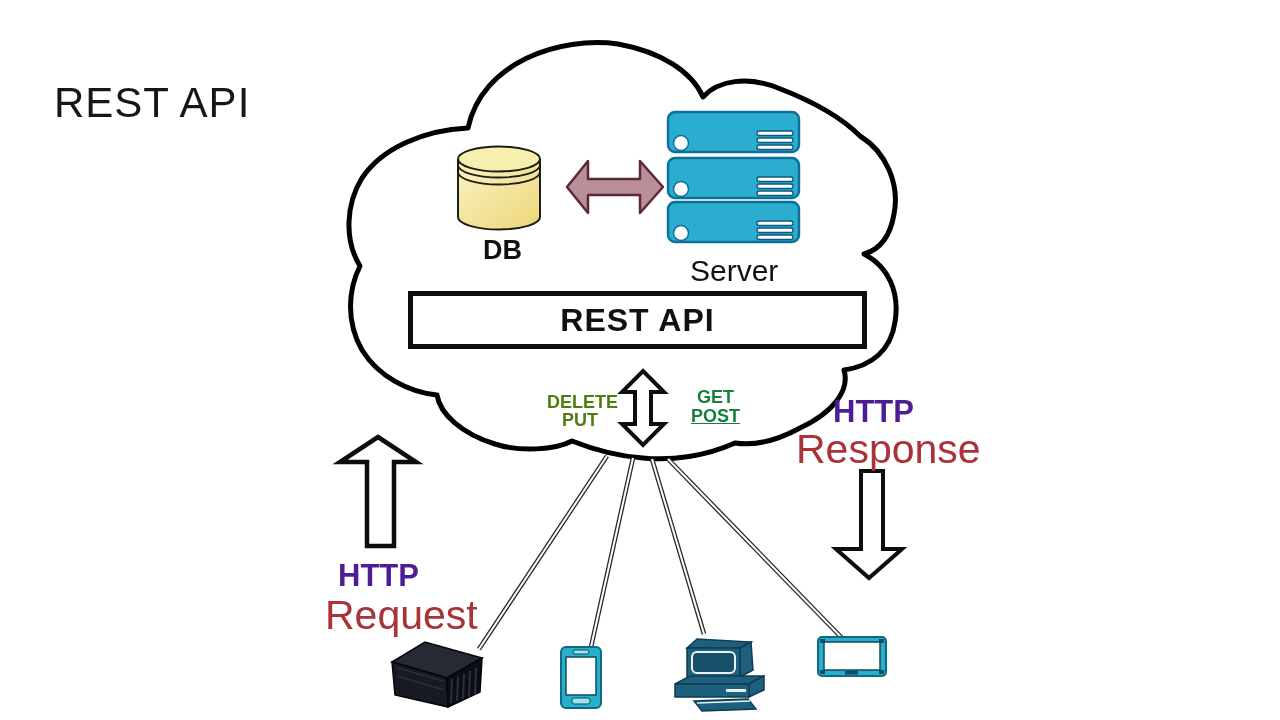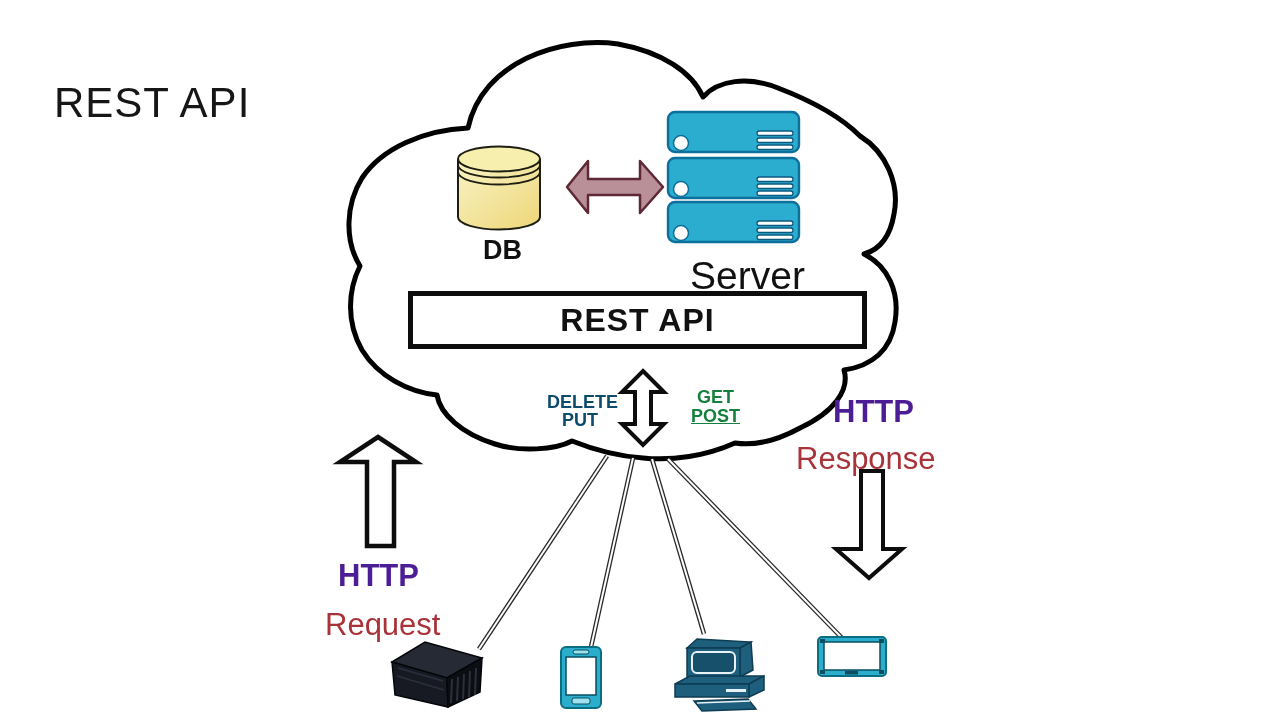--- a/index.html
+++ b/index.html
@@ -4,32 +4,32 @@
 <style>
   html,body{margin:0;padding:0;background:#ffffff;}
   #stage{
     position:relative;width:1124px;height:720px;background:#ffffff;
     font-family:"Liberation Sans","DejaVu Sans",sans-serif;overflow:hidden;
   }
   #diagram-svg{position:absolute;left:0;top:0;}
   .t{position:absolute;white-space:nowrap;color:#111;line-height:1;}
   .title{left:54px;top:82px;font-size:42px;letter-spacing:1px;color:#161616;}
   .db-label{left:483px;top:237px;font-size:27px;font-weight:bold;text-align:center;}
-  .server-label{left:690px;top:256px;font-size:39px;}
+  .server-label{left:690px;top:256px;font-size:30px;}
   .api-box{
     position:absolute;left:408px;top:291px;width:459px;height:58px;
     box-sizing:border-box;border:5px solid #0d0d0d;background:#ffffff;
     display:flex;align-items:center;justify-content:center;
     font-size:32px;font-weight:bold;letter-spacing:1px;color:#111;
   }
   .m{position:absolute;font-size:18px;font-weight:bold;line-height:1;}
-  .m-dark{color:#0c4a6e;}
+  .m-dark{color:#4d7c0f;}
   .m-red{color:#15803d;}
   .http-word{position:absolute;font-size:31px;font-weight:bold;color:#4c1d95;line-height:1;}
-  .red-word{position:absolute;font-size:31px;color:#a83338;line-height:1;margin-top:14px;}
+  .red-word{position:absolute;font-size:41px;color:#a83338;line-height:1;}
 </style>
 </head>
 <body>
 
 <div id="stage">
 
   <svg id="diagram-svg" width="1280" height="720" viewBox="0 0 1280 720">
     <defs>
       <linearGradient id="dbGrad" x1="0" y1="0" x2="0.9" y2="1">
         <stop offset="0" stop-color="#f9f3c6"></stop>

